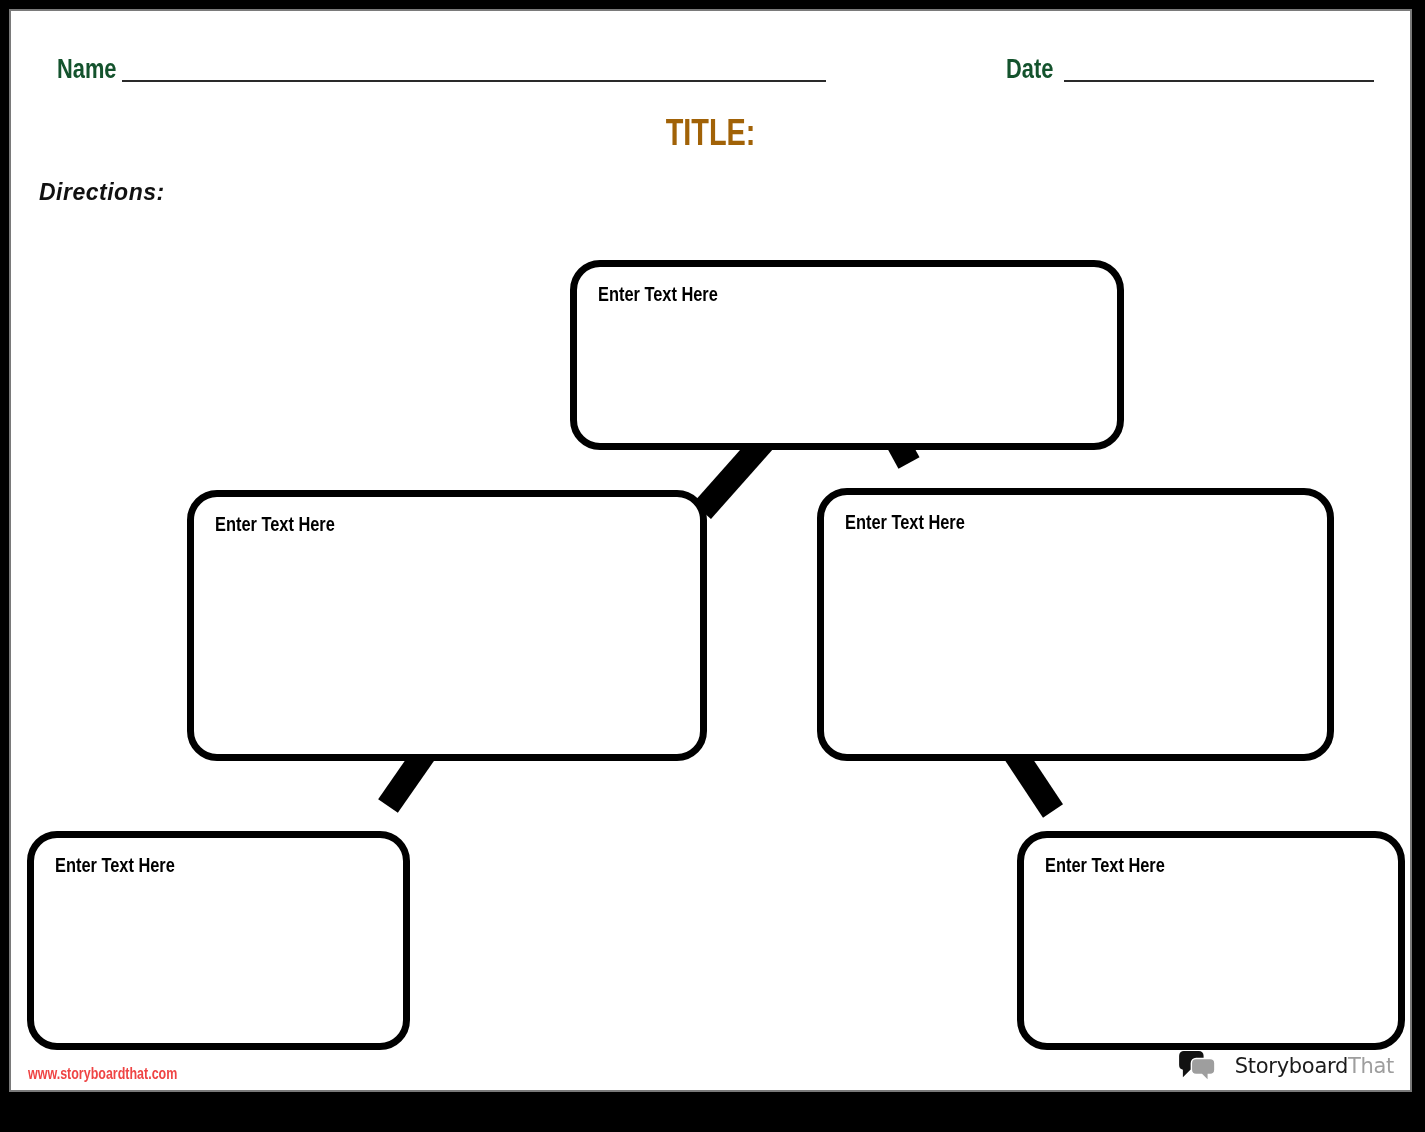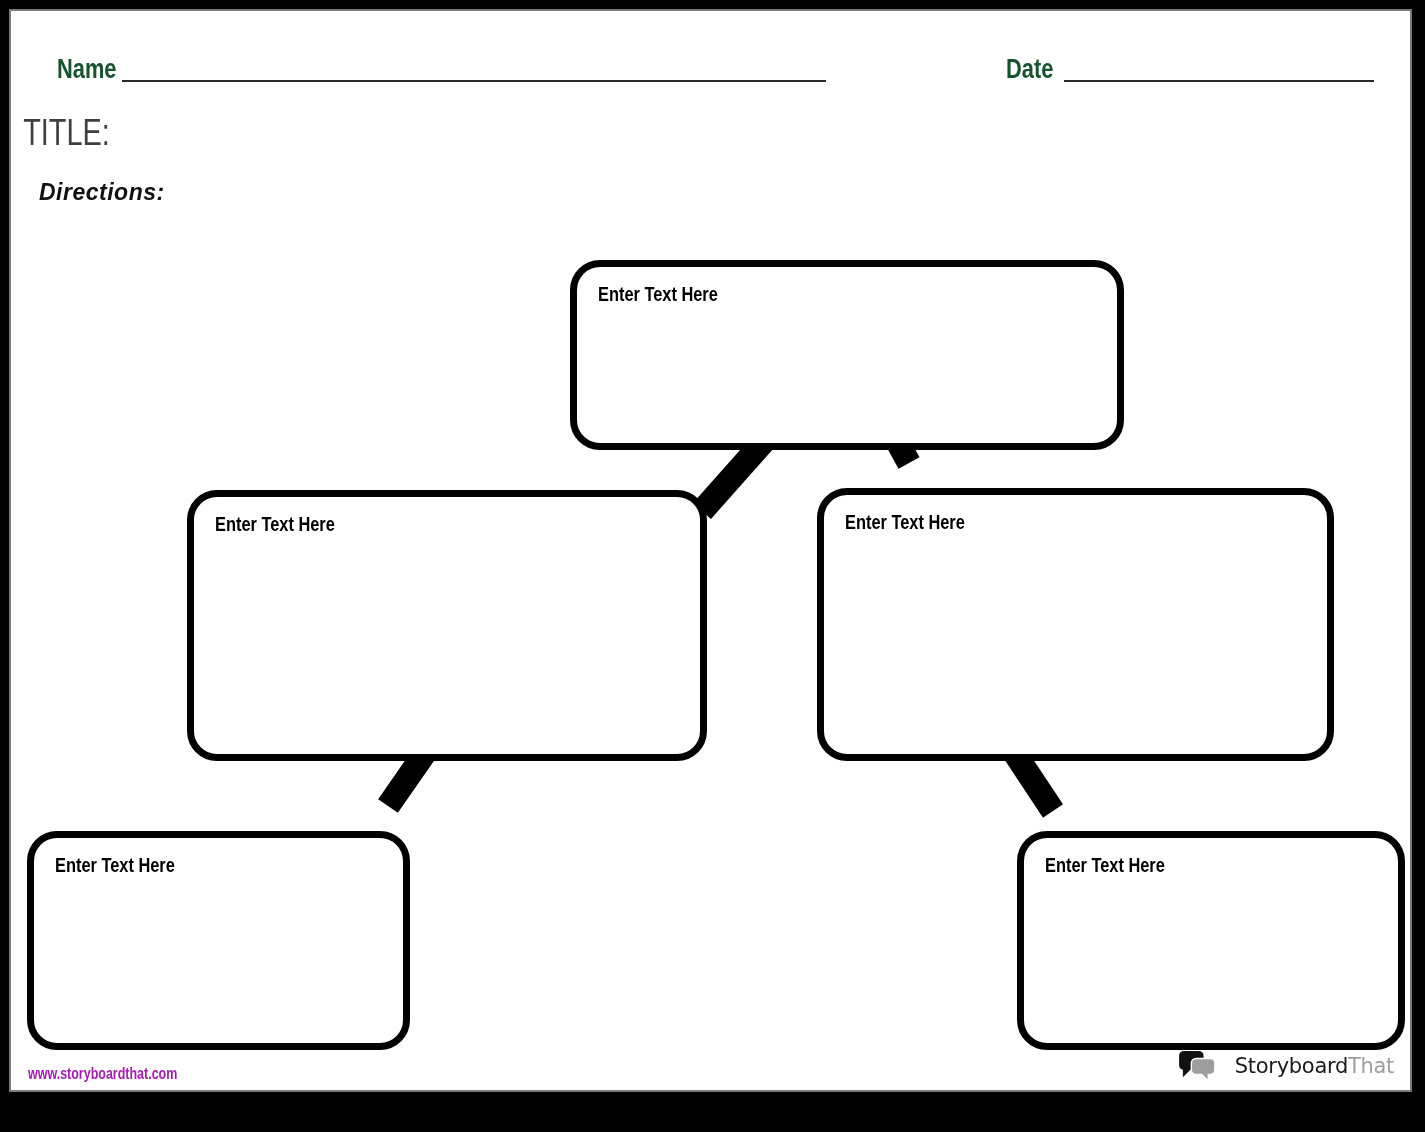--- a/index.html
+++ b/index.html
@@ -16,22 +16,22 @@
   .cond { display:inline-block; transform:scaleX(0.78); transform-origin:0 50%; white-space:nowrap; }
   .cond-c { display:inline-block; transform:scaleX(0.78); transform-origin:50% 50%; white-space:nowrap; }
 
   .field-label {
     position:absolute; font-weight:bold; font-size:28px; color:#14532d; line-height:1;
   }
   .fill-line {
     position:absolute; height:0; border-bottom:2px solid #2a2a2a;
   }
   .title {
-    position:absolute; left:0; width:100%; top:103px; text-align:left;
-    font-weight:normal; font-size:37px; color:#404040; line-height:1;
+    position:absolute; left:0; width:100%; top:103px; text-align:center;
+    font-weight:bold; font-size:37px; color:#a16207; line-height:1;
   }
   .directions {
     position:absolute; left:28px; top:170px;
     font-style:italic; font-weight:bold; font-size:23px; color:#111;
     letter-spacing:0.5px; line-height:1;
   }
   .connector-layer { position:absolute; left:0; top:0; width:1399px; height:1079px; }
   .textbox {
     position:absolute; box-sizing:border-box; background:#fff;
     border:7px solid #000; border-radius:30px; padding:15px 21px;margin-top:36px;
@@ -40,21 +40,21 @@
     font-weight:bold; font-size:21px; color:#000; line-height:1.1;
   }
   .box-top          { left:559px; top:213px; width:554px; height:190px; }
   .box-middle-left  { left:176px; top:443px; width:520px; height:271px; }
   .box-middle-right { left:806px; top:441px; width:517px; height:273px; }
   .box-bottom-left  { left:16px;  top:784px; width:383px; height:219px; }
   .box-bottom-right { left:1006px;top:784px; width:388px; height:219px; }
 
   .website {
     position:absolute; left:17px; top:1055px;
-    font-weight:bold; font-size:16px; color:#a21caf; line-height:1;
+    font-weight:bold; font-size:16px; color:#ef4444; line-height:1;
   }
   .logo {
     position:absolute; right:16px; top:1038px; height:34px;
     display:flex; align-items:center; gap:19px;
   }
   .logo-text { font-size:21px; letter-spacing:-0.3px; line-height:1; font-weight:normal;
                font-family:"DejaVu Sans", sans-serif; }
   .logo-text .primary { color:#1b1b1b; }
   .logo-text .secondary { color:#9e9e9e; }
 </style>

